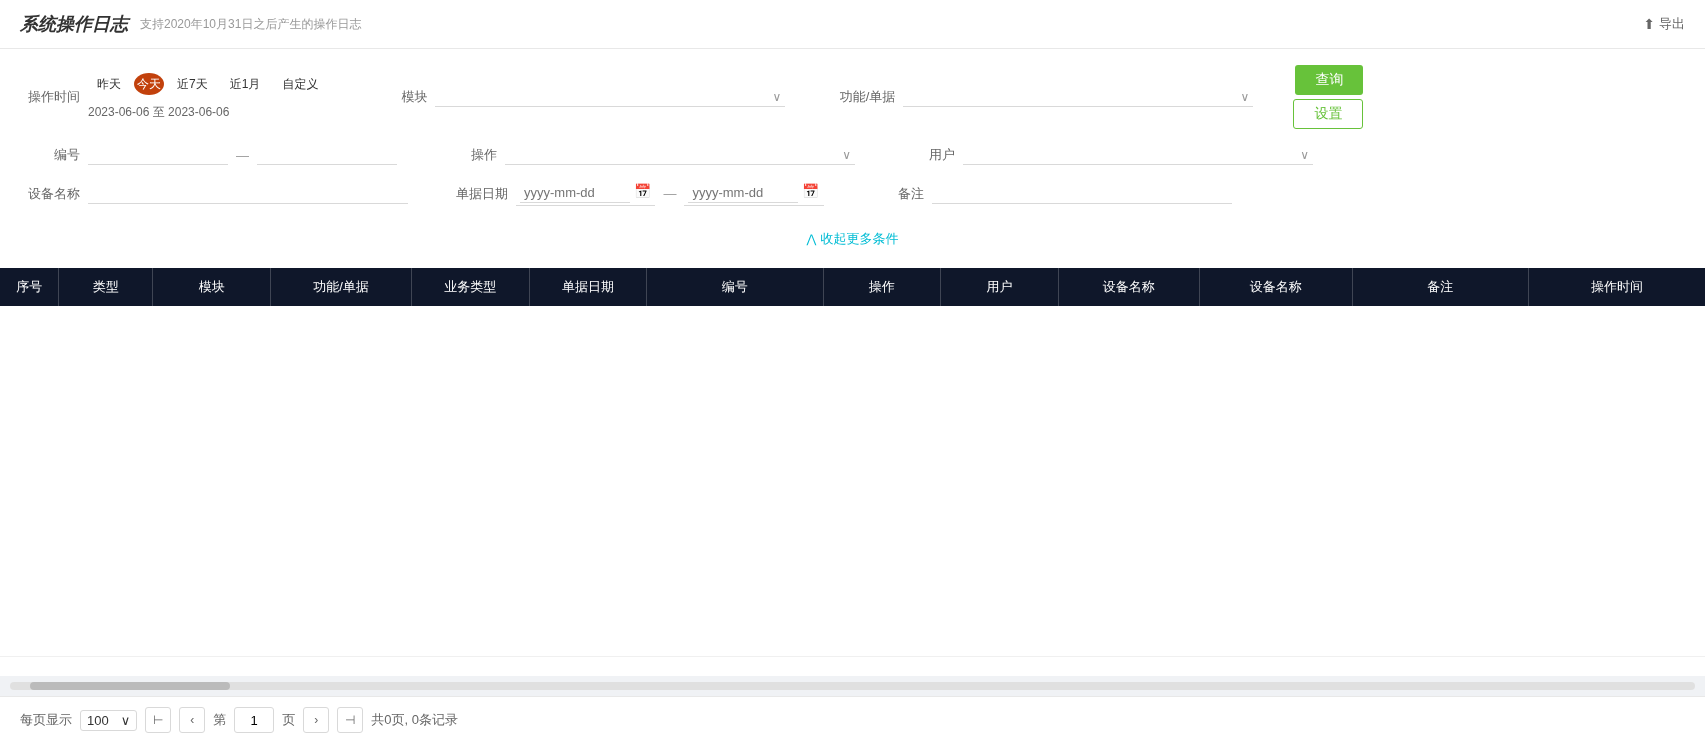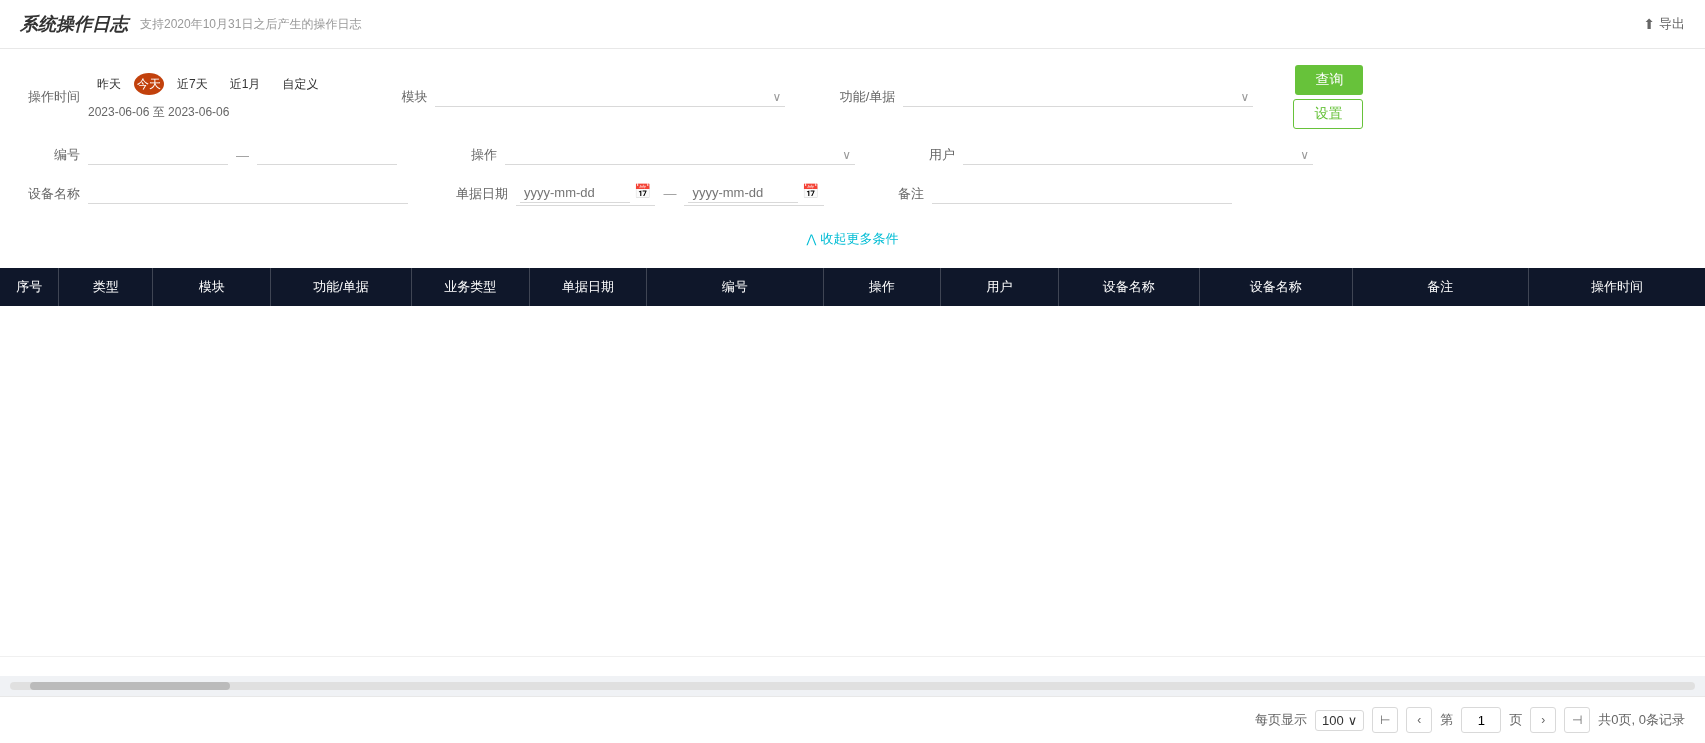--- a/index.html
+++ b/index.html
@@ -59,23 +59,23 @@
     
     
     .empty-area { height: 350px; }
     
     
     .scrollbar-area { background: #f0f2f5; height: 20px; display: flex; align-items: center; padding: 0 10px; }
     .scrollbar-track { background: #e0e0e0; height: 8px; border-radius: 4px; flex: 1; }
     .scrollbar-thumb { background: #bbb; height: 8px; border-radius: 4px; width: 200px; margin-left: 20px; }
     
     
-    .pagination-bar { background: #fff; padding: 10px 20px; display: flex; align-items: center; justify-content: flex-end; gap: 8px; border-top: 1px solid #e8e8e8; }
+    .pagination-bar { background: #fff; padding: 10px 20px; display: flex; align-items: center; justify-content: flex-start; gap: 8px; border-top: 1px solid #e8e8e8; }
     .page-size-label { color: #666; font-size: 13px; }
-    .page-size-select { display: flex; align-items: center; border: 1px solid #d9d9d9; padding: 2px 6px; border-radius: 3px; cursor: pointer; gap: 4px; font-size: 13px; }
+    .page-size-select { display: flex; align-items: center; border: 1px solid #d9d9d9; padding: 2px 6px; border-radius: 3px; cursor: pointer; gap: 12px; font-size: 13px; }
     .page-nav-btn { width: 26px; height: 26px; display: flex; align-items: center; justify-content: center; border: 1px solid #d9d9d9; border-radius: 3px; cursor: pointer; color: #666; font-size: 12px; background: #fff; }
     .page-num-label { color: #666; font-size: 13px; }
     .page-input { width: 40px; height: 26px; border: 1px solid #d9d9d9; text-align: center; font-size: 13px; border-radius: 3px; outline: none; }
     .total-label { color: #666; font-size: 13px; }
 
     .filter-row-3 { display: flex; align-items: center; }
     .note-input { border: none; border-bottom: 1px solid #d9d9d9; outline: none; padding: 2px 4px; font-size: 13px; width: 300px; background: transparent; }
     
     .col-num { width: 50px; }
     .col-type { width: 80px; }

